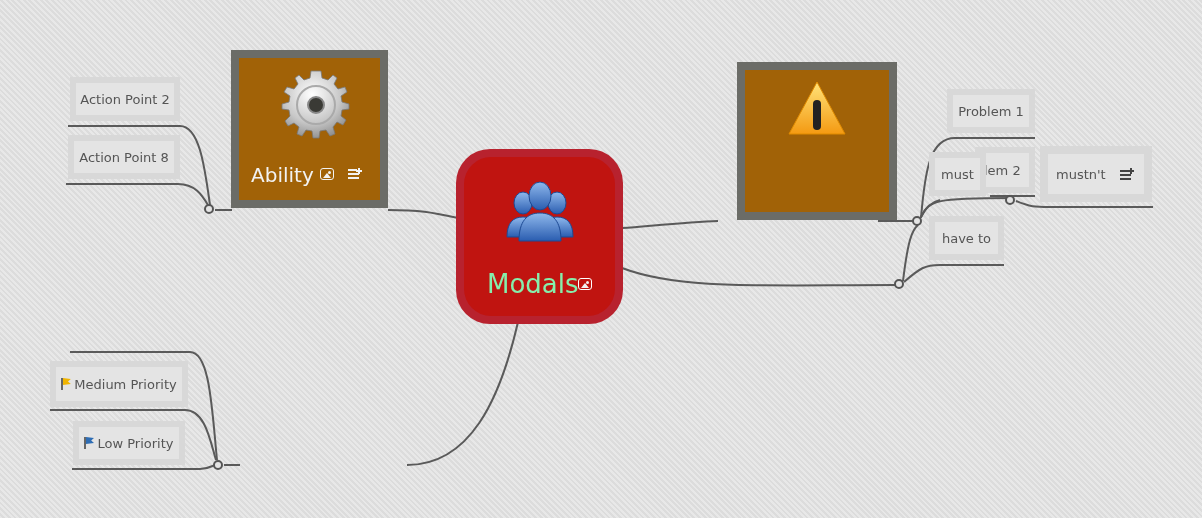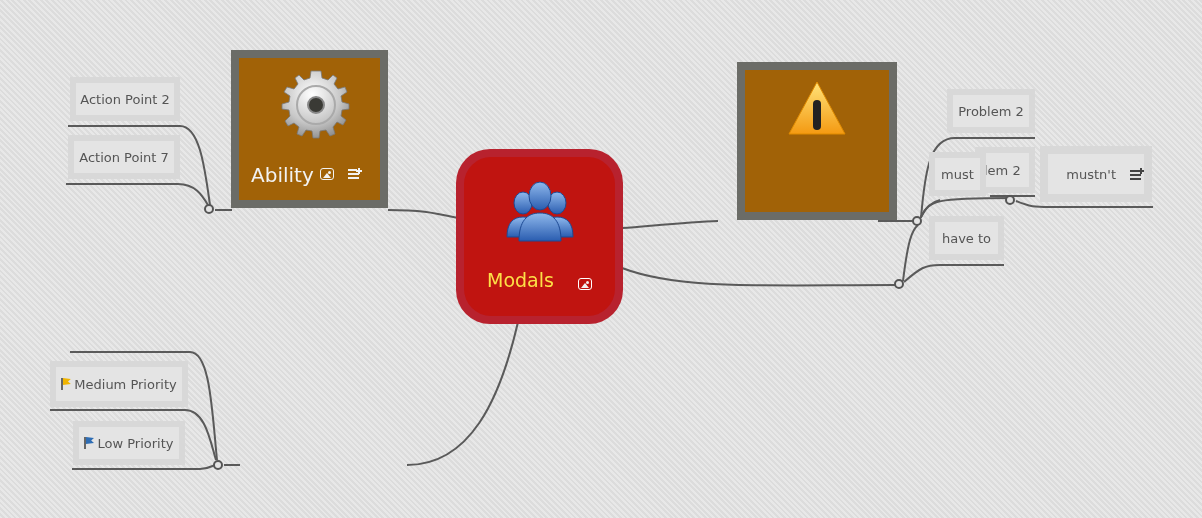--- a/index.html
+++ b/index.html
@@ -36,21 +36,21 @@
     .ico-notes { position:absolute; width:14px; height:12px; }
     .ico-notes span { position:absolute; left:0; height:2px; background:#f2f2f2; }
     .node-central {
       position:absolute; left:456px; top:149px; width:167px; height:175px; box-sizing:border-box;
       background:#b8222e; border-radius:34px; padding:8px;
     }
     .node-central .inner {
       width:100%; height:100%; background:#c01410; border-radius:27px; position:relative;
     }
     .node-central .label {
-      position:absolute; left:23px; top:112px; color:#fde047; font-size:19px; font-family:"DejaVu Sans", sans-serif;
+      position:absolute; left:23px; top:112px; color:#86efac; font-size:26px; font-family:"DejaVu Sans", sans-serif;
     }
     .leaf {
       position:absolute; box-sizing:border-box; background:#d8d8d8; padding:6px;
     }
     .leaf .inner {
       background:#e4e4e4; height:100%; box-sizing:border-box; display:flex; align-items:center; justify-content:center;
       font-size:13px; color:#555; white-space:nowrap; font-family:"DejaVu Sans", sans-serif;
     }
     .flag { display:inline-block; width:10px; height:12px; position:relative; margin-right:3px; }
     .flag .pole { position:absolute; left:0; top:0; width:1.5px; height:12px; background:#666; }
@@ -141,21 +141,21 @@
         <span style="top:0;left:10px;width:2px;height:6px;background:#f2f2f2"></span>
         <span style="top:2px;left:8px;width:6px;height:2px"></span>
       </span>
     </div>
   </div>
 
   <div class="leaf" style="left:70px;top:77px;width:110px;height:44px">
     <div class="inner">Action Point 2</div>
   </div>
   <div class="leaf" style="left:68px;top:135px;width:112px;height:44px">
-    <div class="inner">Action Point 7</div>
+    <div class="inner">Action Point 8</div>
   </div>
   <div class="connector" style="left:204px;top:204px"></div>
 
 
   <div class="leaf" style="left:50px;top:361px;width:138px;height:46px">
     <div class="inner">
       <span class="flag">
           <span class="pole"></span>
           <span class="cloth" style="background:#f0b400"></span>
         </span>
@@ -183,33 +183,33 @@
           </linearGradient>
         </defs>
         <path d="M30,2 L58,54 L2,54 Z" fill="url(#wg)" stroke="#e08a00" stroke-width="1"></path>
         <rect x="26" y="20" width="8" height="30" rx="4" fill="#222"></rect>
       </svg>
     </div>
   </div>
 
 
   <div class="leaf" style="left:947px;top:89px;width:88px;height:44px">
-    <div class="inner">Problem 2</div>
+    <div class="inner">Problem 1</div>
   </div>
   <div class="leaf" style="left:975px;top:147px;width:60px;height:46px">
     <div class="inner" style="justify-content:flex-start;padding-left:3px">lem 2</div>
   </div>
   <div class="leaf" style="left:929px;top:216px;width:75px;height:44px">
     <div class="inner">have to</div>
   </div>
   <div class="leaf" style="left:929px;top:152px;width:57px;height:44px">
     <div class="inner">must</div>
   </div>
   <div class="leaf" style="left:1040px;top:146px;width:112px;height:56px;padding:8px">
-    <div class="inner" style="justify-content:flex-end;padding-left:8px">
+    <div class="inner" style="justify-content:flex-start;padding-left:8px">
       <span>mustn't</span>
       <span style="position:relative;display:inline-block;width:14px;height:12px;margin-left:14px">
         <span style="position:absolute;left:0;top:2px;width:9px;height:2px;background:#444"></span>
         <span style="position:absolute;left:0;top:6px;width:11px;height:2px;background:#444"></span>
         <span style="position:absolute;left:0;top:10px;width:11px;height:2px;background:#444"></span>
         <span style="position:absolute;left:10px;top:0;width:2px;height:6px;background:#444"></span>
         <span style="position:absolute;left:8px;top:2px;width:6px;height:2px;background:#444"></span>
       </span>
     </div>
   </div>

